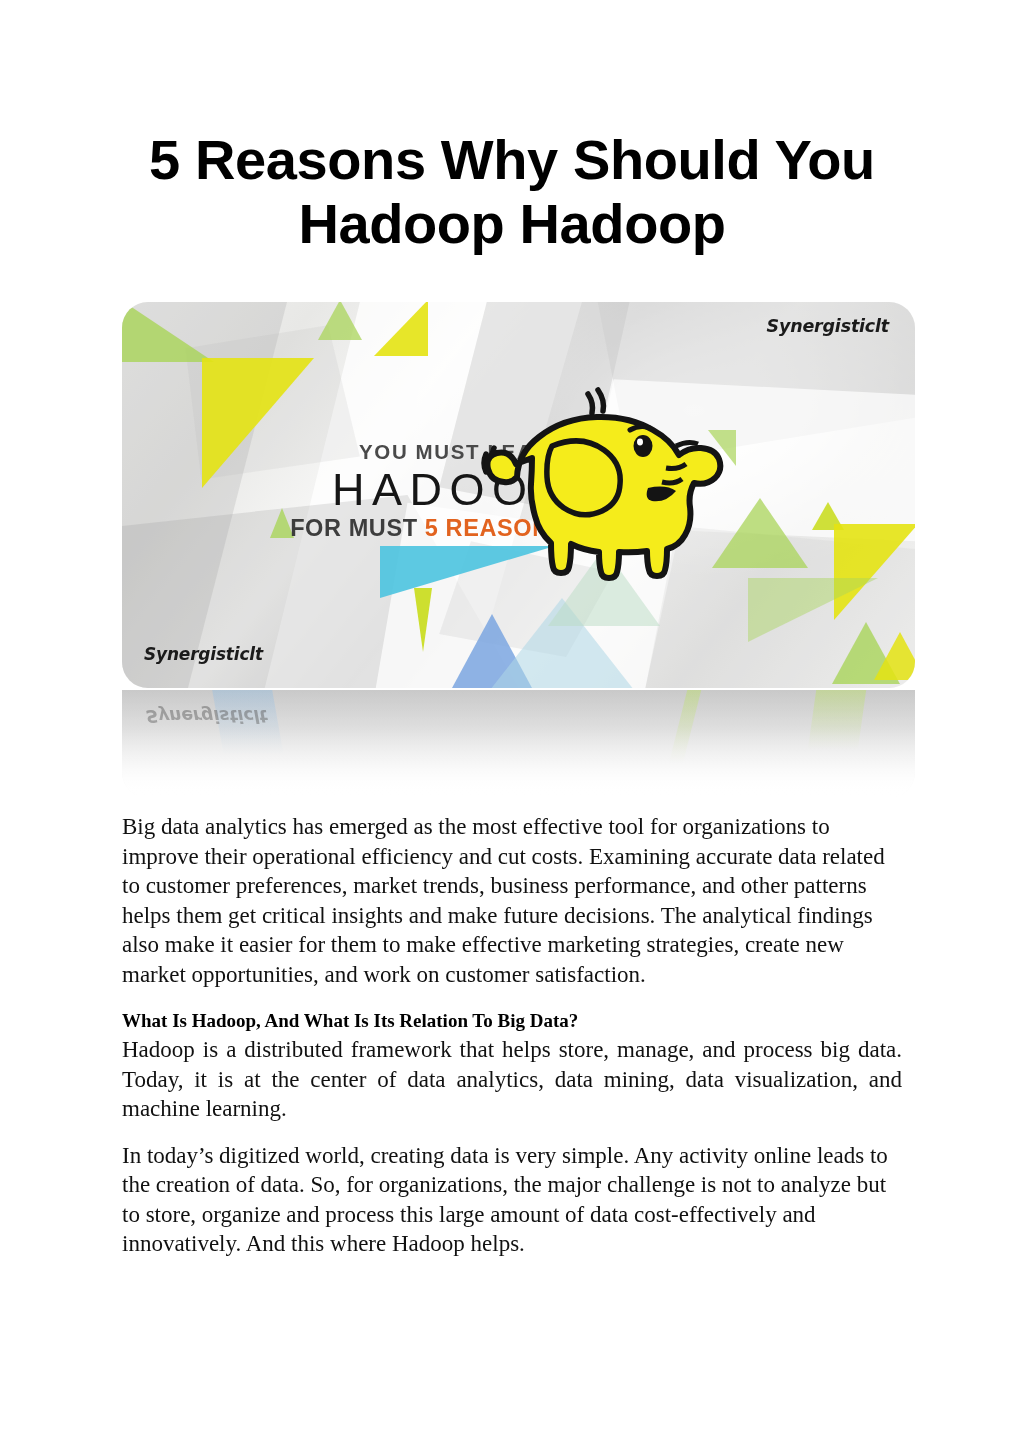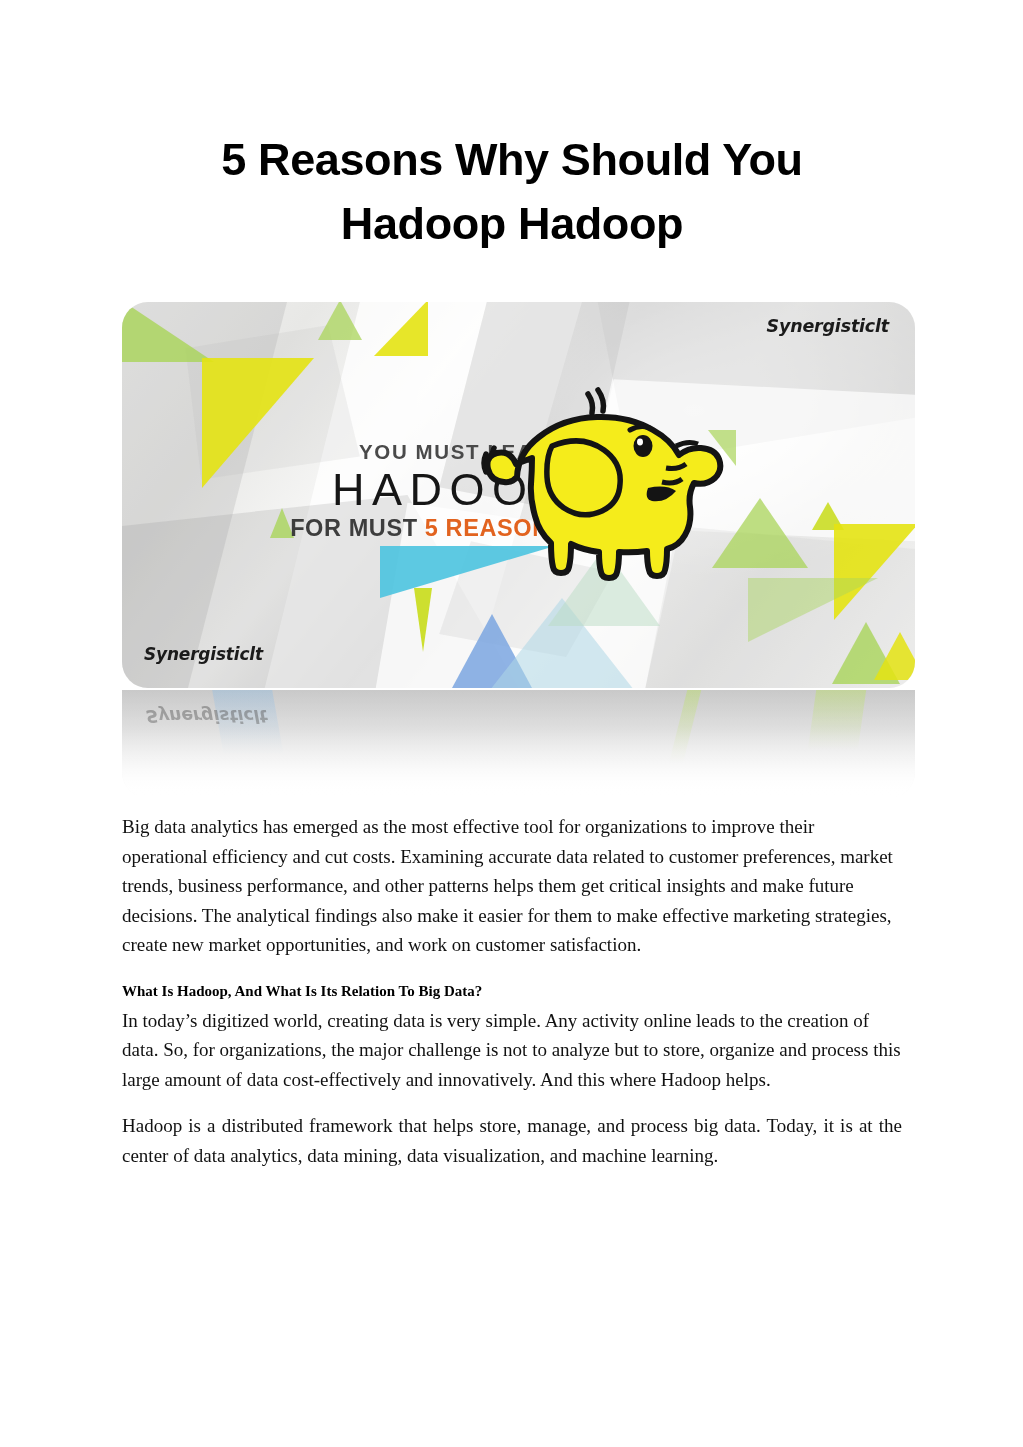--- a/index.html
+++ b/index.html
@@ -24,21 +24,21 @@
 
   
   .doc-title {
     position: absolute;
     left: 122px;
     top: 128px;
     width: 780px;
     text-align: center;
     font-family: "Liberation Sans", "DejaVu Sans", sans-serif;
     font-weight: 700;
-    font-size: 45px;
+    font-size: 56px;
     line-height: 64px;
     letter-spacing: -0.4px;
     color: #000000;
     -webkit-font-smoothing: antialiased;
   }
   .doc-title .tline { display: block; }
 
   
   .figure-wrap {
     position: absolute;
@@ -179,29 +179,29 @@
 
   
   .body-block {
     position: absolute;
     left: 122px;
     top: 812px;
     width: 780px;
   }
   p.para {
     margin: 0 0 17px 0;
-    font-size: 19px;
+    font-size: 23px;
     line-height: 29.5px;
     color: #111111;
     text-align: left;
   }
   p.para.justify { text-align: justify; text-justify: inter-word; }
   h2.subhead {
     margin: 0;
-    font-size: 15px;
+    font-size: 19px;
     line-height: 29px;
     font-weight: 700;
     color: #000000;
   }
 </style>
 </head>
 <body>
 
 <div class="page">
 
@@ -288,17 +288,17 @@
       <div class="reflect-streak2" style="left:96px;top:0;width:60px;height:66px;transform:skewX(10deg);"></div>
       <div class="reflect-streak" style="left:690px;top:0;width:50px;height:60px;transform:skewX(-8deg);"></div>
       <div class="reflect-logo">Synergisticlt</div>
       <div class="reflection-mask"></div>
     </div>
   </div>
 
   <div class="body-block">
     <p class="para">Big data analytics has emerged as the most effective tool for organizations to improve their operational efficiency and cut costs. Examining accurate data related to customer preferences, market trends, business performance, and other patterns helps them get critical insights and make future decisions. The analytical findings also make it easier for them to make effective marketing strategies, create new market opportunities, and work on customer satisfaction.</p>
     <h2 class="subhead">What Is Hadoop, And What Is Its Relation To Big Data?</h2>
+    <p class="para justify">Hadoop is a distributed framework that helps store, manage, and process big data. Today, it is at the center of data analytics, data mining, data visualization, and machine learning.</p>
     <p class="para">In today’s digitized world, creating data is very simple. Any activity online leads to the creation of data. So, for organizations, the major challenge is not to analyze but to store, organize and process this large amount of data cost-effectively and innovatively. And this where Hadoop helps.</p>
-    <p class="para justify">Hadoop is a distributed framework that helps store, manage, and process big data. Today, it is at the center of data analytics, data mining, data visualization, and machine learning.</p>
   </div>
 
 </div>
 
 </body></html>

